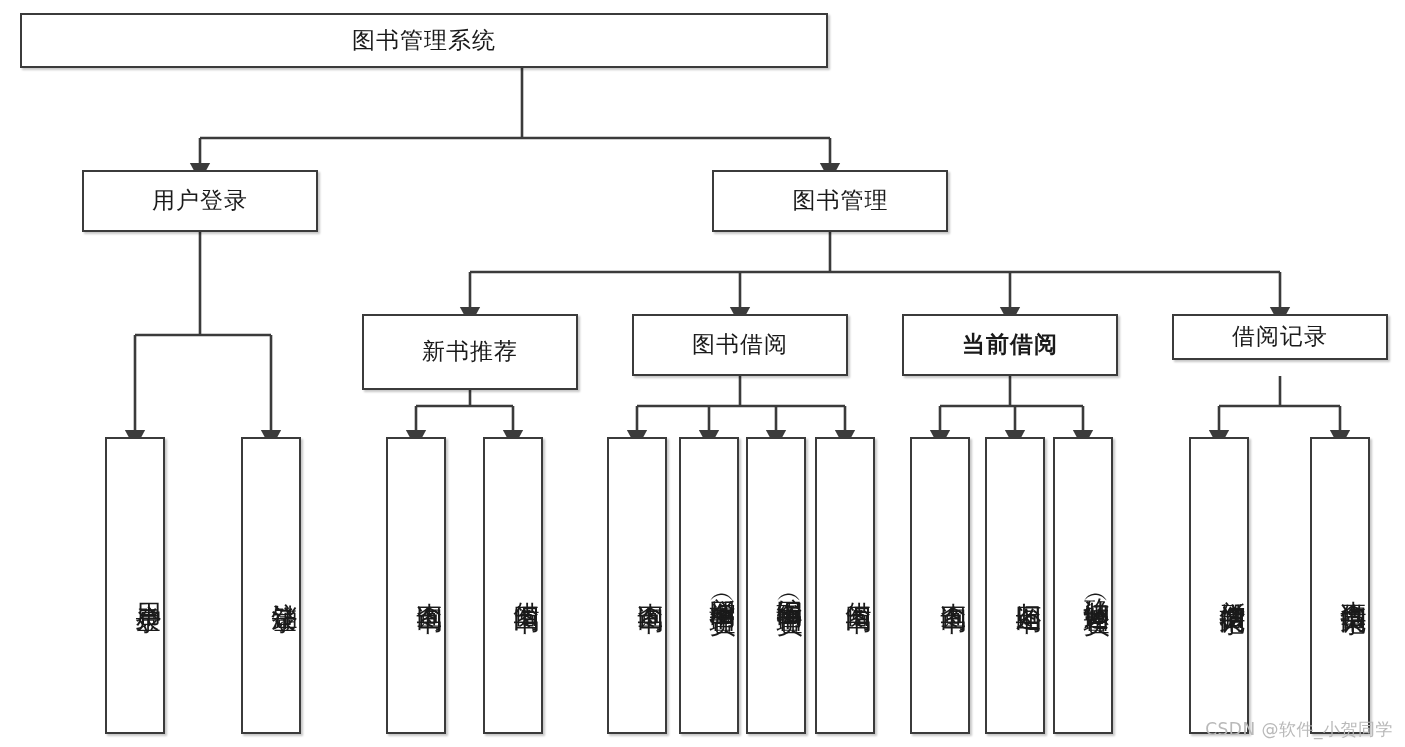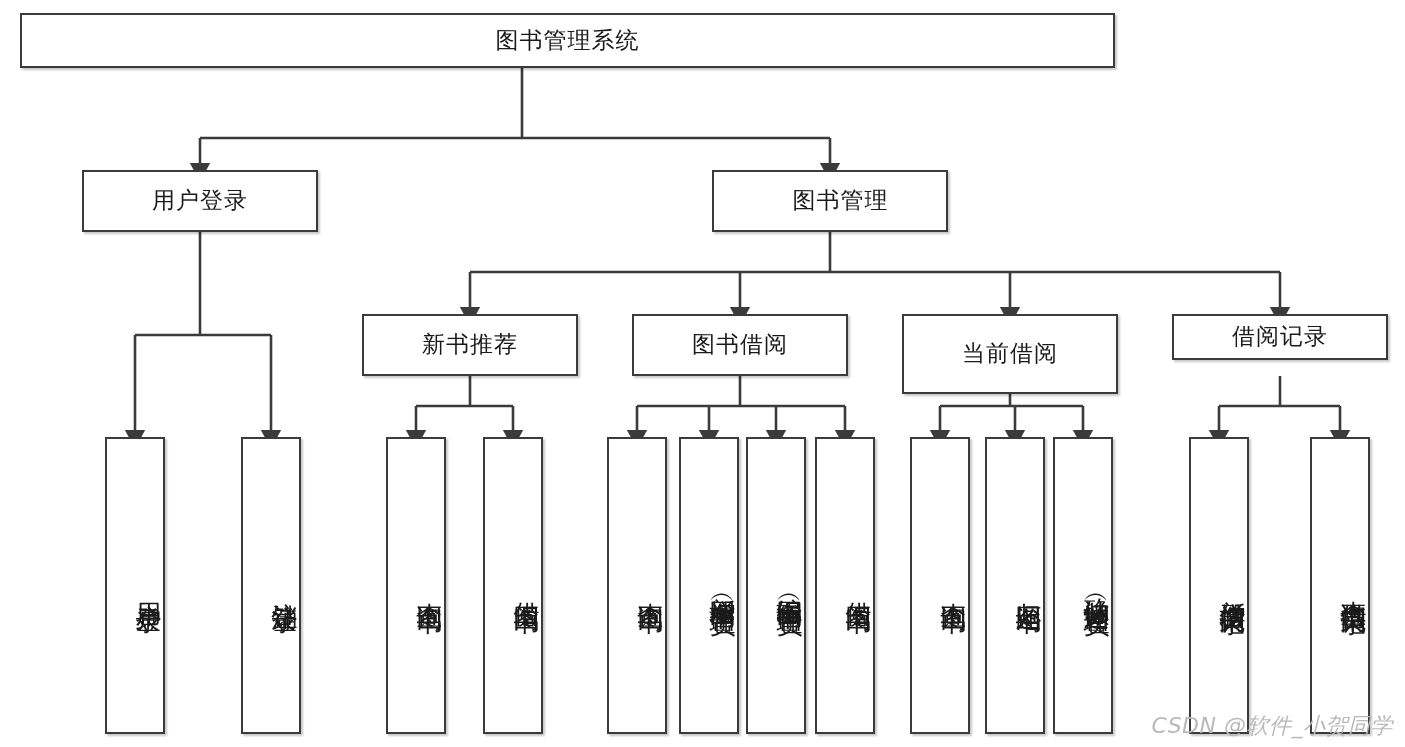--- a/index.html
+++ b/index.html
@@ -57,27 +57,26 @@
   .node.vert .lbl {
     writing-mode: vertical-rl;
     text-orientation: upright;
     text-align: center;
     display: block;
   }
   .watermark {
     position: absolute;
     right: 12px;
     bottom: 6px;
-    font-size: 22px;
+    font-size: 17px;
     color: #b9b9b9;
     letter-spacing: 0.5px;
     white-space: nowrap;
     z-index: 5;
     font-family: "DejaVu Sans", "Liberation Sans", sans-serif;
-    font-style: italic;
   }
 </style>
 </head>
 <body>
 
 <div id="canvas">
   <svg id="edges" viewBox="0 0 1405 747">
     <defs>
       <marker id="arrow" markerWidth="9" markerHeight="9" refX="1.5" refY="4.5" orient="auto" markerUnits="strokeWidth">
         <path d="M0,0.6 L0,8.4 L7.2,4.5 z" fill="#3b3b3b"></path>
@@ -114,36 +113,36 @@
         <path d="M 1015 406 L 1015 434" marker-end="url(#arrow)"></path>
         <path d="M 1083 406 L 1083 434" marker-end="url(#arrow)"></path>
         <path d="M 1280 376 L 1280 406"></path>
         <path d="M 1219 406 L 1340 406"></path>
         <path d="M 1219 406 L 1219 434" marker-end="url(#arrow)"></path>
         <path d="M 1340 406 L 1340 434" marker-end="url(#arrow)"></path>
       </g>
   </svg>
 
   <div id="nodes">
-      <div class="node horiz" style="left: 20px; top: 13px; width: 1095px; height: 55px;">
+      <div class="node horiz" style="left: 20px; top: 13px; width: 808px; height: 55px;">
         <span class="lbl">图书管理系统</span>
       </div>
       <div class="node horiz" style="left: 82px; top: 170px; width: 236px; height: 62px;">
         <span class="lbl">用户登录</span>
       </div>
       <div class="node horiz" style="left: 712px; top: 170px; width: 236px; height: 62px; padding-left: 21px;">
         <span class="lbl">图书管理</span>
       </div>
-      <div class="node horiz" style="left: 362px; top: 314px; width: 216px; height: 62px;">
+      <div class="node horiz" style="left: 362px; top: 314px; width: 216px; height: 76px;">
         <span class="lbl">新书推荐</span>
       </div>
       <div class="node horiz" style="left: 632px; top: 314px; width: 216px; height: 62px;">
         <span class="lbl">图书借阅</span>
       </div>
-      <div class="node horiz" style="left: 902px; top: 314px; width: 216px; height: 80px;">
+      <div class="node horiz" style="left: 902px; top: 314px; width: 216px; height: 62px; font-weight: bold;">
         <span class="lbl">当前借阅</span>
       </div>
       <div class="node horiz" style="left: 1172px; top: 314px; width: 216px; height: 46px;">
         <span class="lbl">借阅记录</span>
       </div>
       <div class="node vert" style="left: 105px; top: 437px; width: 60px; height: 297px;">
         <span class="lbl">用户登录</span>
       </div>
       <div class="node vert" style="left: 241px; top: 437px; width: 60px; height: 297px;">
         <span class="lbl">注销登录</span>

